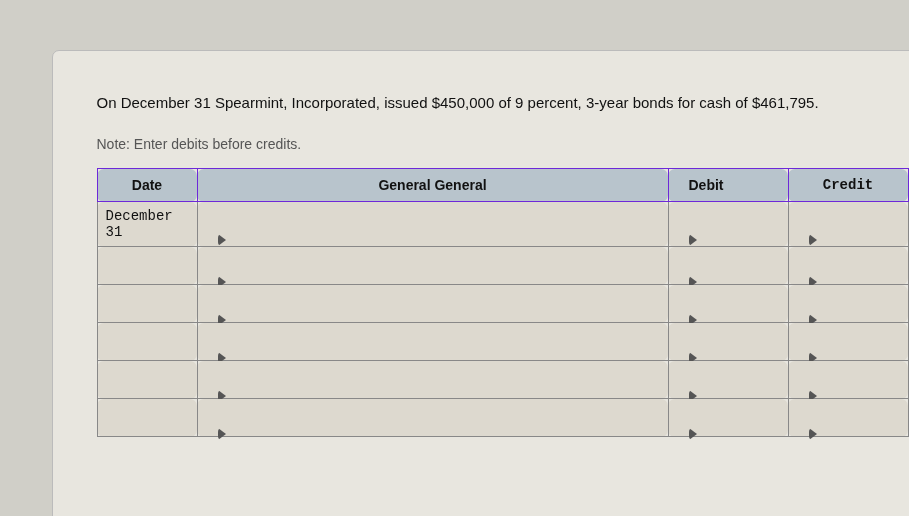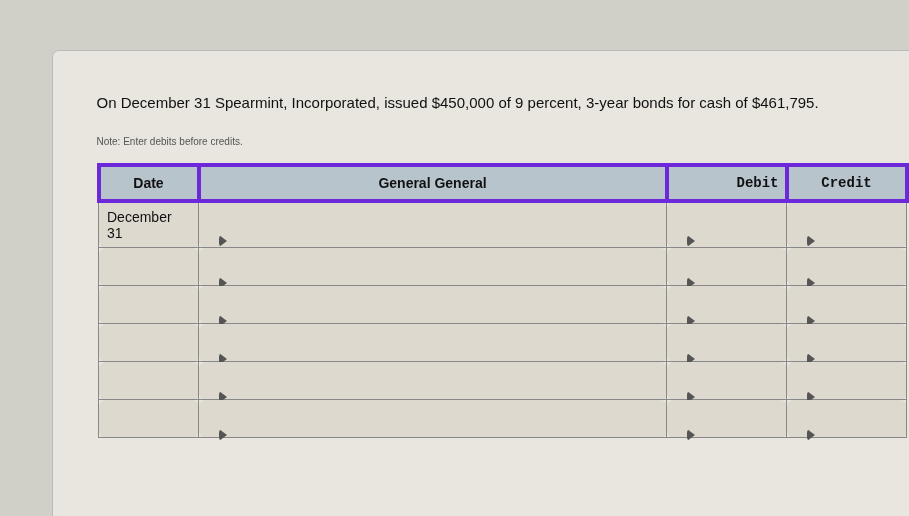--- a/index.html
+++ b/index.html
@@ -28,54 +28,53 @@
     }
 
     .problem-text {
       font-size: 15px;
       color: #111;
       line-height: 1.55;
       margin-bottom: 22px;
     }
 
     .note-text {
-      font-size: 10px;
+      font-size: 14px;
       color: #555;
       margin-bottom: 14px;
     }
 
     .journal-table {
       width: 100%;
       border-collapse: collapse;
       border: 1px solid #888;
     }
 
     .journal-table th {
       background: #b8c4cc;
-      border: 4px solid #6d28d9;
-      padding: 8px 6px;
+      border: 1px solid #6d28d9;
+      padding: 8px 20px;
       font-size: 14px;
       font-weight: bold;
       color: #111;
       text-align: center;
     }
 
     .journal-table th.date-col {
       width: 100px;
       text-align: center;
     }
 
     .journal-table th.journal-col {
       text-align: center;
     }
 
     .journal-table th.debit-col {
       width: 120px;
-      text-align: right;
-      font-family: Liberation Mono, monospace;
+      text-align: left;
     }
 
     .journal-table th.credit-col {
       width: 120px;
       text-align: center;
       font-family: Liberation Mono, monospace;
     }
 
     .journal-table td {
       border: 1px solid #888;
@@ -121,20 +120,21 @@
       transform: translateY(-50%);
       width: 0;
       height: 0;
       border-top: 6px solid transparent;
       border-bottom: 6px solid transparent;
       border-left: 8px solid #555;
     }
 
     .row-first td {
       height: 44px;
+      font-family: Liberation Mono, monospace;
     }
   </style>
 </head>
 <body>
 
 <div class="card">
   <p class="problem-text">On December 31 Spearmint, Incorporated, issued $450,000 of 9 percent, 3-year bonds for cash of $461,795.</p>
 
   <p class="note-text">Note: Enter debits before credits.</p>
 

